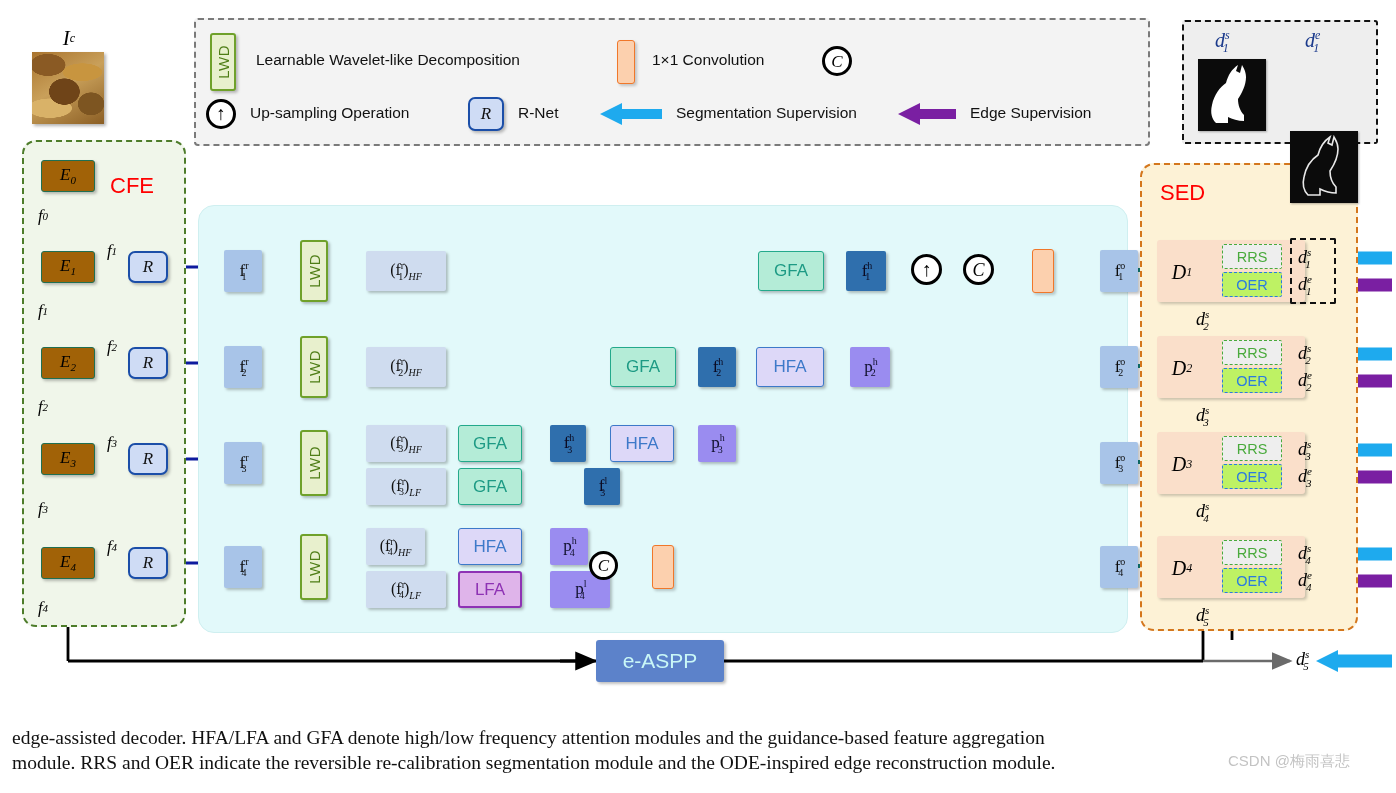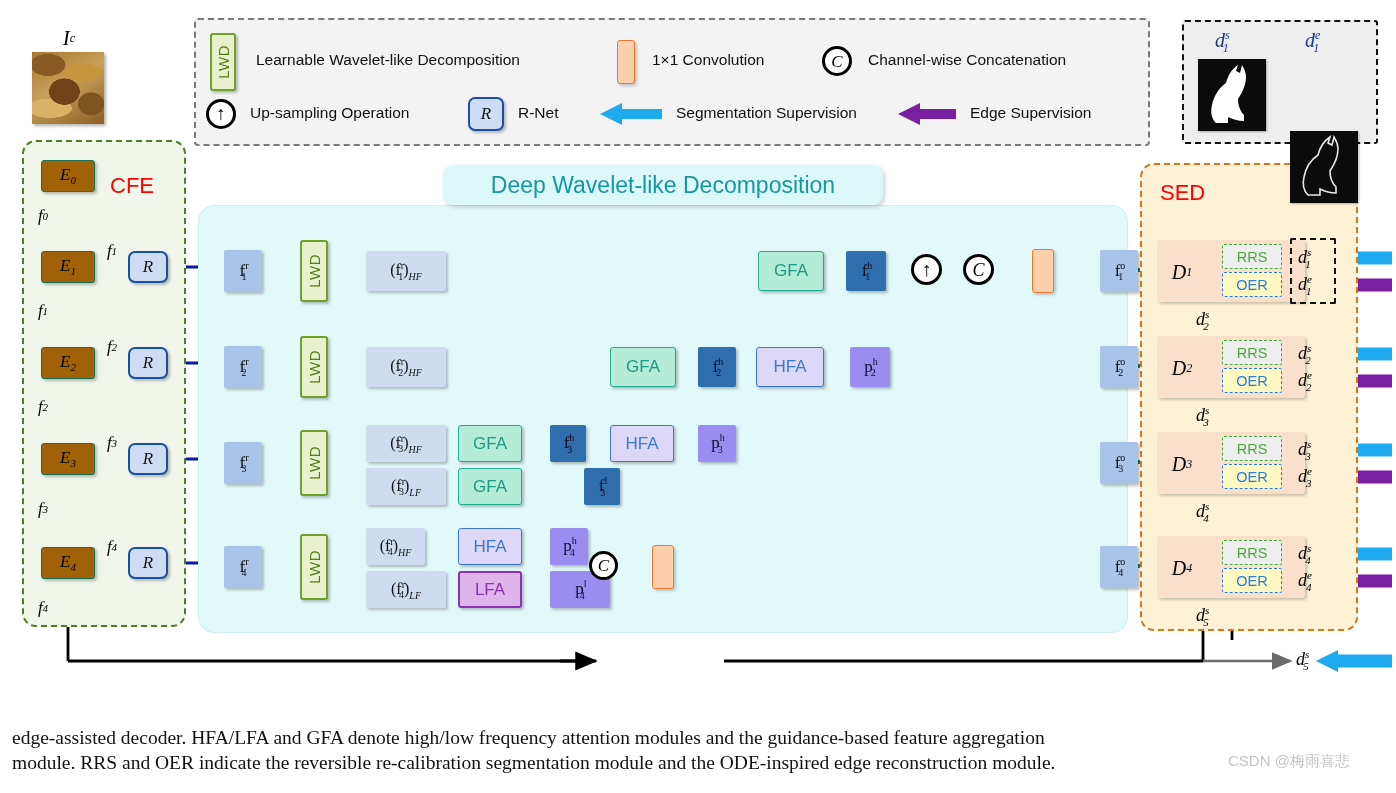--- a/index.html
+++ b/index.html
@@ -45,21 +45,21 @@
 
   
   .legtxt{font-size:15.5px;color:#111;white-space:nowrap;display:flex;align-items:center;}
   .circ{border-radius:50%;border:3px solid #000;background:#fff;display:flex;
         align-items:center;justify-content:center;font-family:"Liberation Serif",serif;}
 
   
   .drow{background:#fadfca;border-radius:3px;box-shadow:2px 2px 3px rgba(0,0,0,.2);}
   .rrs{background:#eeeeee;border:1.8px dashed #49aa3c;color:#49aa3c;font-size:14.5px;
        display:flex;align-items:center;justify-content:center;border-radius:2px;}
-  .oer{background:#fef9c3;border:1.8px dashed #2b7ae0;color:#2b7ae0;font-size:14.5px;
+  .oer{background:#bef264;border:1.8px dashed #2b7ae0;color:#2b7ae0;font-size:14.5px;
        display:flex;align-items:center;justify-content:center;border-radius:2px;}
 
   
   .thumb{background:
       radial-gradient(ellipse 40% 25% at 22% 18%, #8a5a24 0 60%, transparent 62%),
       radial-gradient(ellipse 45% 20% at 70% 28%, #c8953f 0 60%, transparent 62%),
       radial-gradient(ellipse 35% 30% at 45% 55%, #6f4418 0 60%, transparent 62%),
       radial-gradient(ellipse 50% 22% at 25% 78%, #d9b268 0 60%, transparent 62%),
       radial-gradient(ellipse 30% 26% at 82% 72%, #7d5521 0 60%, transparent 62%),
       linear-gradient(150deg,#a9742f,#c9a05a 45%,#8b5e24);
@@ -381,23 +381,20 @@
     <span>f</span>
       <sub style="font-size:11px;">4</sub>
     </div>
 
   <div class="abs box rnet" style="left:128px;top:251px;width:40px;height:32px;">R</div>
   <div class="abs box rnet" style="left:128px;top:347px;width:40px;height:32px;">R</div>
   <div class="abs box rnet" style="left:128px;top:443px;width:40px;height:32px;">R</div>
   <div class="abs box rnet" style="left:128px;top:547px;width:40px;height:32px;">R</div>
 
   <div class="abs dwd" style="left:198px;top:205px;width:930px;height:428px;"></div>
-  <div class="abs titlepill" style="left:443px;top:165px;width:440px;height:40px;">
-    <span>Deep Wavelet-like Decomposition</span>
-  </div>
 
   <div class="abs box fr" style="left:224px;top:250px;width:38px;height:42px;">
     <span><span>f</span><sup style="font-size:10px;">r</sup><sub style="font-size:10px;margin-left:-7px;">1</sub></span>
     </div>
   <div class="abs box fr" style="left:224px;top:346px;width:38px;height:42px;">
     <span><span>f</span><sup style="font-size:10px;">r</sup><sub style="font-size:10px;margin-left:-7px;">2</sub></span>
     </div>
   <div class="abs box fr" style="left:224px;top:442px;width:38px;height:42px;">
     <span><span>f</span><sup style="font-size:10px;">r</sup><sub style="font-size:10px;margin-left:-7px;">3</sub></span>
     </div>
@@ -493,20 +490,21 @@
   <div class="abs box fr" style="left:1100px;top:346px;width:38px;height:42px;">
     <span><span>f</span><sup style="font-size:10px;">o</sup><sub style="font-size:10px;margin-left:-7px;">2</sub></span>
     </div>
   <div class="abs box fr" style="left:1100px;top:442px;width:38px;height:42px;">
     <span><span>f</span><sup style="font-size:10px;">o</sup><sub style="font-size:10px;margin-left:-7px;">3</sub></span>
     </div>
   <div class="abs box fr" style="left:1100px;top:546px;width:38px;height:42px;">
     <span><span>f</span><sup style="font-size:10px;">o</sup><sub style="font-size:10px;margin-left:-7px;">4</sub></span>
     </div>
 
+  <div class="abs box easpp mbox" style="left:596px;top:640px;width:128px;height:42px;">e-ASPP</div>
 
   <div class="abs dashbox sed" style="left:1140px;top:163px;width:218px;height:468px;"></div>
   <div class="abs redtitle" style="left:1160px;top:180px;">SED</div>
 
   <div class="abs drow" style="left:1157px;top:240px;width:148px;height:62px;"></div>
   <div class="abs lab" style="left:1162px;top:258px;width:40px;height:28px;font-size:20px;">
     <span>D</span>
       <sub style="font-size:12px;">1</sub>
     </div>
   <div class="abs rrs mbox" style="left:1222px;top:244px;width:60px;height:25px;">RRS</div>
@@ -587,21 +585,20 @@
     <span style="writing-mode:vertical-rl;transform:rotate(180deg);">LWD</span>
     </div>
   <div class="abs legtxt" style="left:256px;top:48px;height:24px;">Learnable Wavelet-like Decomposition</div>
 
   <div class="abs conv1x1" style="left:617px;top:40px;width:18px;height:44px;box-shadow:2px 2px 3px rgba(0,0,0,.2);"></div>
   <div class="abs legtxt" style="left:652px;top:48px;height:24px;">1×1 Convolution</div>
 
   <div class="abs circ" style="left:822px;top:46px;width:30px;height:30px;font-size:17px;font-style:italic;font-family:'Liberation Serif',serif;">
     <span style="line-height:1;">C</span>
     </div>
-  <div class="abs legtxt" style="left:868px;top:48px;height:24px;">Channel-wise Concatenation</div>
 
   <div class="abs circ" style="left:206px;top:99px;width:30px;height:30px;font-size:19px;font-weight:bold;">
     <span style="line-height:1;margin-top:-2px;">↑</span>
     </div>
   <div class="abs legtxt" style="left:250px;top:101px;height:24px;">Up-sampling Operation</div>
 
   <div class="abs box rnet" style="left:468px;top:97px;width:36px;height:34px;">R</div>
   <div class="abs legtxt" style="left:518px;top:101px;height:24px;">R-Net</div>
 
   <svg class="abs" style="left:600px;top:100px;width:62px;height:28px;">

